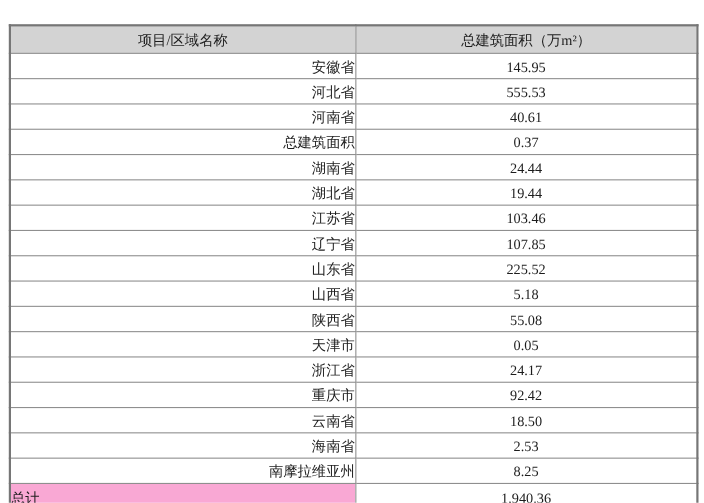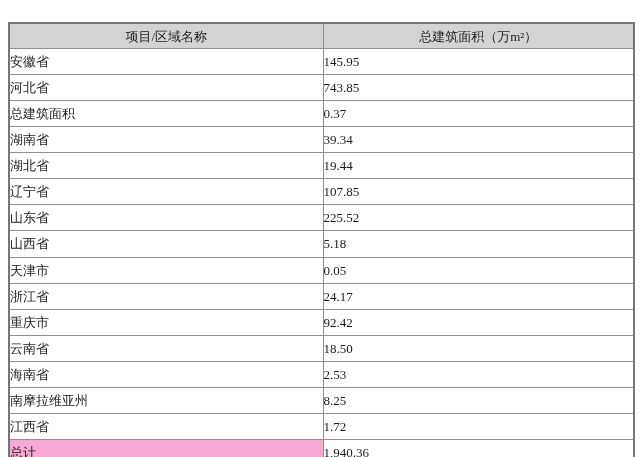--- a/index.html
+++ b/index.html
@@ -41,23 +41,23 @@
     white-space: nowrap;
   }
   thead th {
     background: #d3d3d3;
     height: 24px;
     font-weight: normal;
     text-align: center;
     border-bottom: 2px solid #7a7a7a;
   }
   tbody td { height: 17px; }
-  td.region { text-align: left; }
+  td.region { text-align: right; }
   td.value {
-    text-align: left;
+    text-align: center;
     padding-right: 6px;
   }
   tfoot td {
     height: 24px;
     border-top: 2px solid #7a7a7a;
   }
   tfoot td.total-label {
     background: #f9a8d4;
   }
 </style>
@@ -77,57 +77,69 @@
       </tr>
     </thead>
     <tbody>
   <tr>
     <td class="region">安徽省</td>
     <td class="value">145.95</td>
   </tr>
 
   <tr>
     <td class="region">河北省</td>
-    <td class="value">743.85</td>
+    <td class="value">555.53</td>
   </tr>
 
 
+  <tr>
+    <td class="region">河南省</td>
+    <td class="value">40.61</td>
+  </tr>
 
   <tr>
     <td class="region">总建筑面积</td>
     <td class="value">0.37</td>
   </tr>
 
   <tr>
     <td class="region">湖南省</td>
-    <td class="value">39.34</td>
+    <td class="value">24.44</td>
   </tr>
 
   <tr>
     <td class="region">湖北省</td>
     <td class="value">19.44</td>
   </tr>
 
 
+  <tr>
+    <td class="region">江苏省</td>
+    <td class="value">103.46</td>
+  </tr>
 
   <tr>
     <td class="region">辽宁省</td>
     <td class="value">107.85</td>
   </tr>
 
   <tr>
     <td class="region">山东省</td>
     <td class="value">225.52</td>
   </tr>
 
   <tr>
     <td class="region">山西省</td>
     <td class="value">5.18</td>
   </tr>
 
+  <tr>
+    <td class="region">陕西省</td>
+    <td class="value">55.08</td>
+  </tr>
 
   <tr>
     <td class="region">天津市</td>
     <td class="value">0.05</td>
   </tr>
 
   <tr>
     <td class="region">浙江省</td>
     <td class="value">24.17</td>
   </tr>
@@ -145,24 +157,20 @@
   <tr>
     <td class="region">海南省</td>
     <td class="value">2.53</td>
   </tr>
 
   <tr>
     <td class="region">南摩拉维亚州</td>
     <td class="value">8.25</td>
   </tr>
 
-  <tr>
-    <td class="region">江西省</td>
-    <td class="value">1.72</td>
-  </tr>
 </tbody>
     <tfoot>
       <tr>
         <td class="total-label">总计</td>
         <td class="value">1,940.36</td>
       </tr>
     </tfoot>
   </table>
 </div>
 

